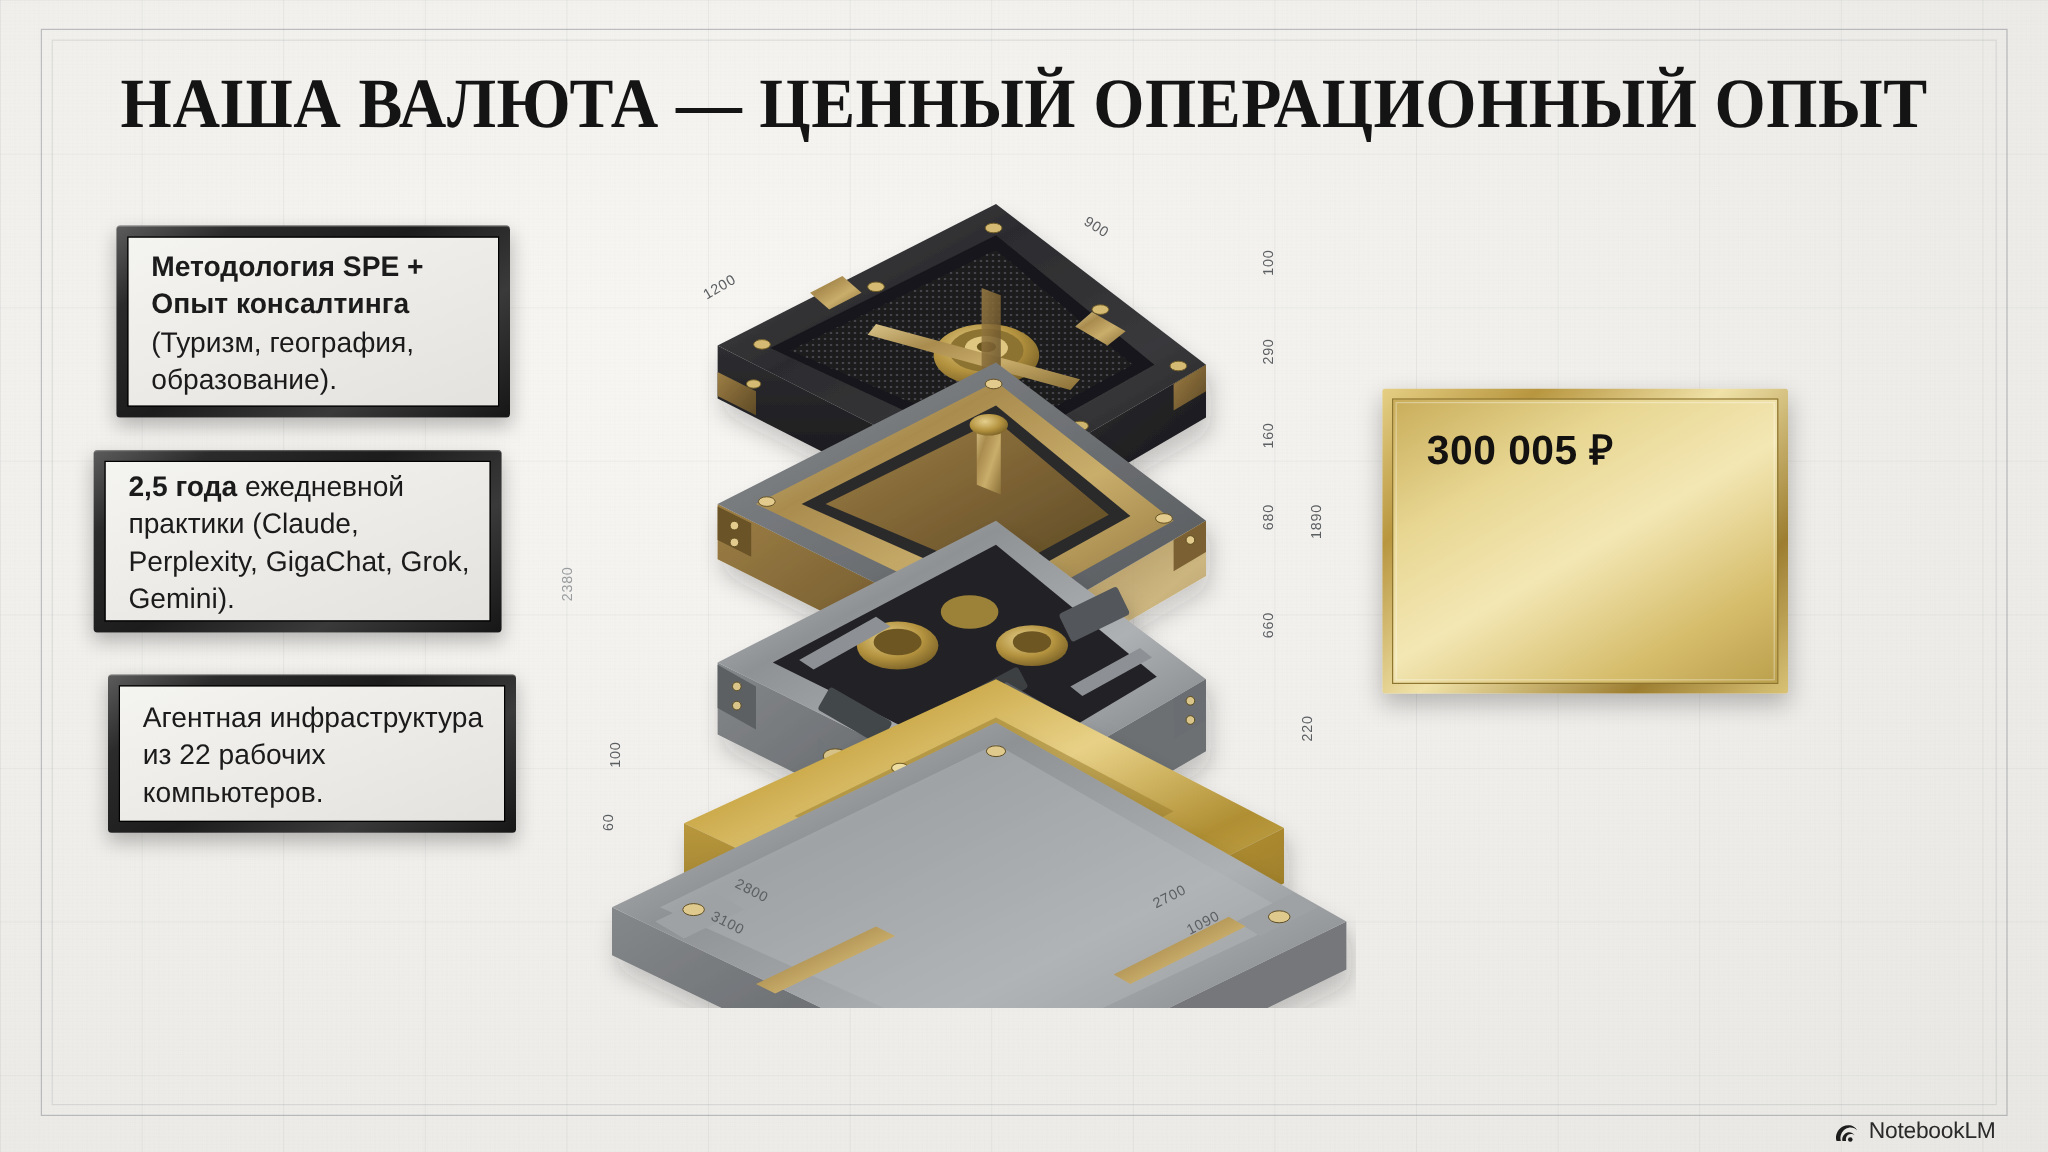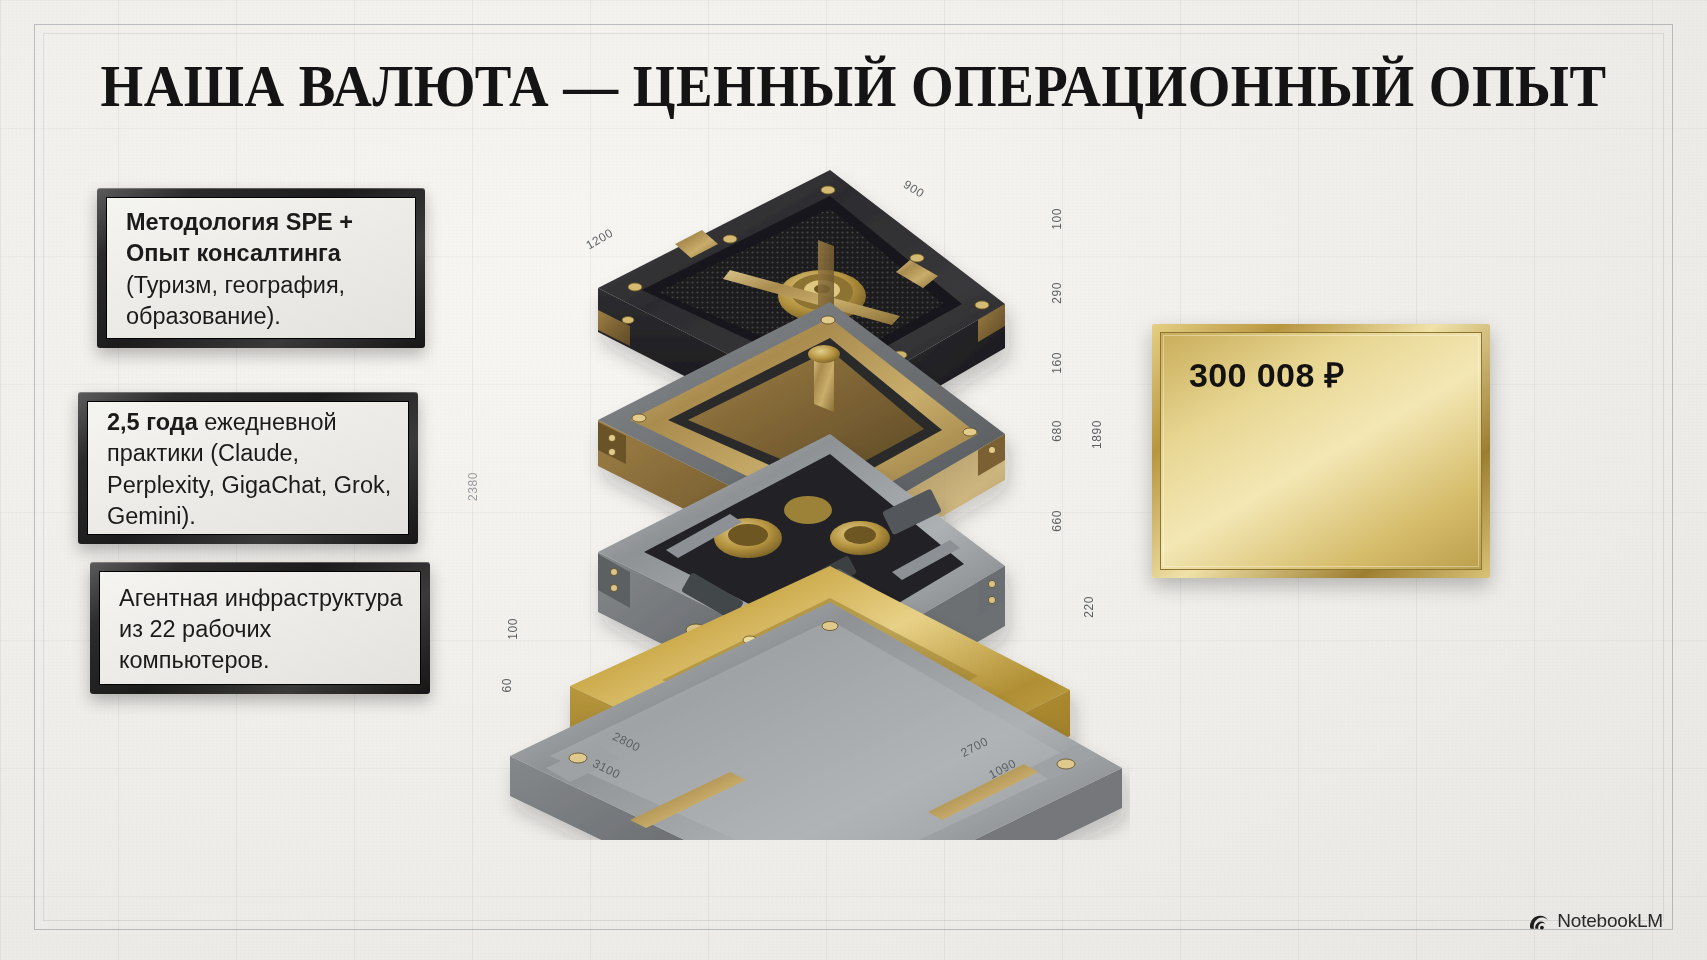--- a/index.html
+++ b/index.html
@@ -75,21 +75,21 @@
     display:flex; align-items:center;
   }
   .dbox .txt{
     font-size:23.5px;
     line-height:1.33;
     color:#1b1b1b;
   }
   .dbox .txt b{ font-weight:700; }
 
   #box1{ left:78px; top:188px; width:328px; height:160px;margin-left:19px; }
-  #box2{ left:78px; top:392px; width:340px; height:152px; }
+  #box2{ left:78px; top:375px; width:340px; height:152px; }
   #box3{ left:78px; top:562px; width:340px; height:132px;margin-left:12px; }
 
   
   #goldbox{
     position:absolute; left:1152px; top:324px; width:338px; height:254px;
     background:linear-gradient(135deg,#e5cf84 0%,#b8963f 22%,#f0e2a8 48%,#9d7e31 78%,#d8c276 100%);
     padding:8px;
     border-radius:2px;
     box-shadow:0 8px 20px rgba(0,0,0,.25);
   }
@@ -122,21 +122,21 @@
     font-family:"Liberation Sans", sans-serif;
     font-size:12px;
     color:#5c5f62;
     letter-spacing:.6px;
     white-space:nowrap;
   }
   .dim.v{ transform-origin:left top; }
 
   
   #wm{
-    position:absolute; right:44px; bottom:28px;
+    position:absolute; right:44px; bottom:6px;
     display:flex; align-items:center; gap:7px;
     color:#2a2a2a; font-size:19px; letter-spacing:-.2px;
   }
   #wm .glyph{ display:block; }
 </style>
 </head>
 <body>
 
 <div id="canvas">
 
@@ -450,21 +450,21 @@
   </div>
 
   <div class="dbox" id="box3">
     <div class="inner">
       <div class="txt">Агентная инфраструктура из 22 рабочих компьютеров.</div>
     </div>
   </div>
 
   <div id="goldbox">
     <div class="gin">
-      <div class="amount">300 008 ₽</div>
+      <div class="amount">300 005 ₽</div>
     </div>
   </div>
 
   <div id="wm">
     <svg class="glyph" width="22" height="20" viewBox="0 0 24 22">
       <path d="M2.6,19.6 C1.0,15.2 3.3,9.0 8.3,6.4 C13.6,3.6 19.6,5.6 21.6,10.0
                C19.2,7.0 14.6,6.2 10.8,8.6 C6.9,11.0 5.4,15.8 6.6,19.6 Z" fill="#1d1d1d"></path>
       <path d="M8.0,19.6 C7.3,16.6 9.0,13.2 12.0,12.0 C15.0,10.8 18.0,12.2 19.2,14.6
                C17.6,13.0 15.0,12.8 13.2,14.0 C11.4,15.2 10.8,17.5 11.3,19.6 Z" fill="#1d1d1d"></path>
       <circle cx="15.2" cy="18.2" r="2.1" fill="#1d1d1d"></circle>

